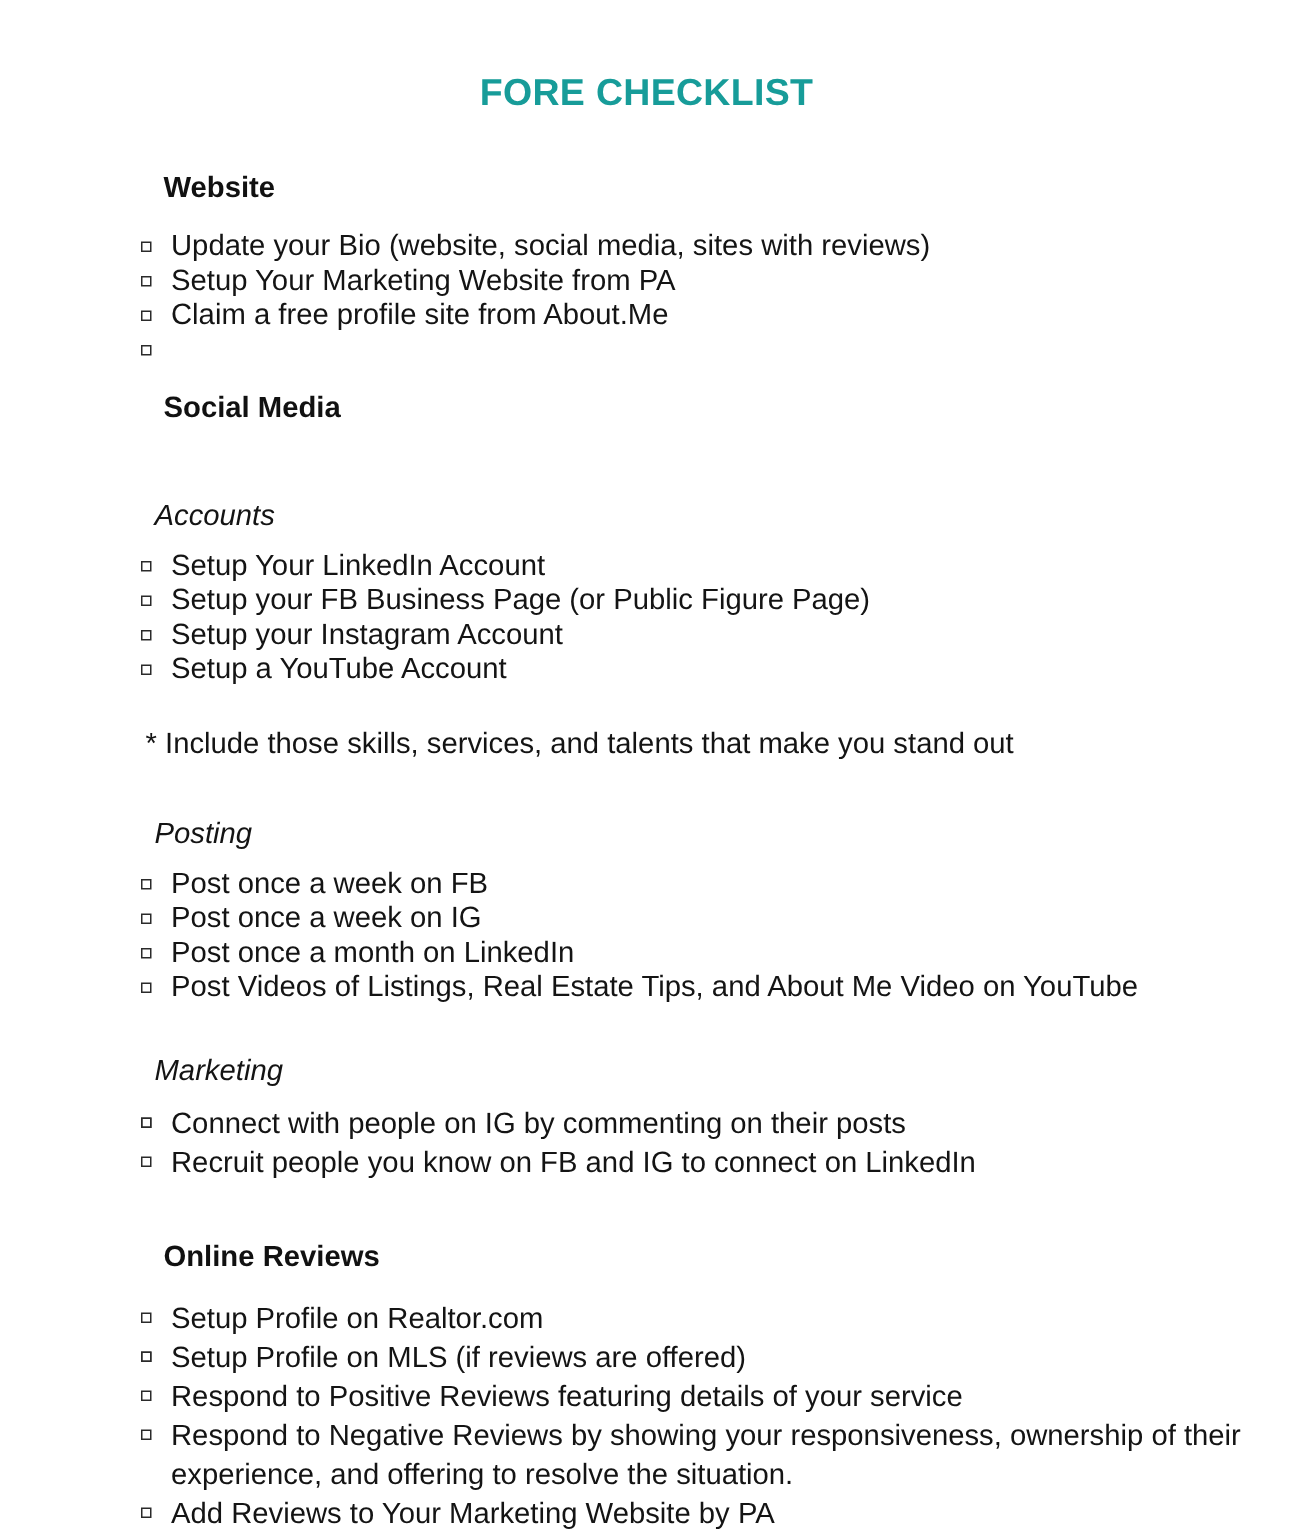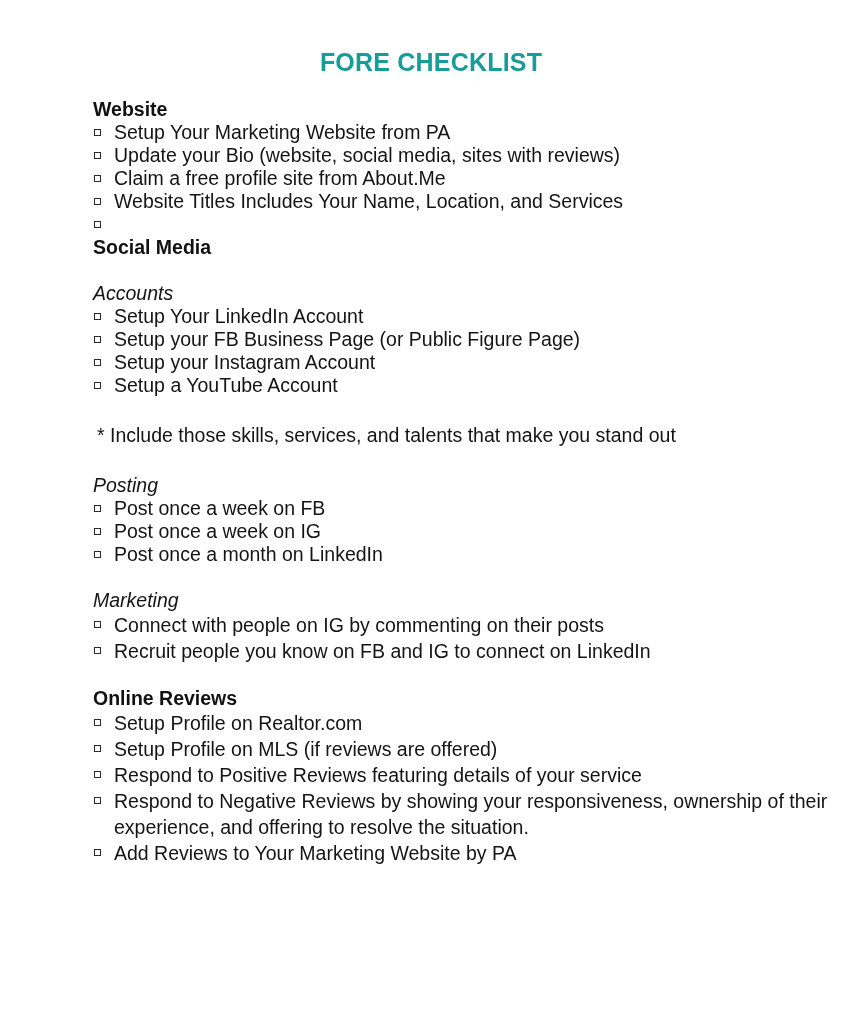--- a/index.html
+++ b/index.html
@@ -43,31 +43,31 @@
 
   .section {
     margin: 0;
   }
 
   .section-heading {
     font-size: 19.5px;
     font-weight: bold;
     line-height: 24px;
     color: #111111;
-    margin: 0;
+    margin: 16px;
     padding: 0;
   }
 
   .sub-heading {
     font-size: 19.5px;
     font-style: italic;
     font-weight: normal;
     line-height: 24px;
     color: #141414;
-    margin: 0;
+    margin: 10px;
     padding: 0;
   }
 
   .note-line {
     font-size: 19.5px;
     line-height: 24px;
     color: #141414;
     margin: 4px;
     padding: 0;
   }
@@ -115,33 +115,29 @@
 
   <h1 class="doc-title">FORE CHECKLIST</h1>
 
   <div class="content">
 
     <div class="section">
       <div class="section-heading">Website</div>
       <ul class="check-list">
         <li>
           <span class="cbox"></span>
+          <span>Update your Bio (website, social media, sites with reviews)</span>
+        </li>
+        <li>
+          <span class="cbox"></span>
           <span>Setup Your Marketing Website from PA</span>
         </li>
         <li>
           <span class="cbox"></span>
-          <span>Update your Bio (website, social media, sites with reviews)</span>
-        </li>
-        <li>
-          <span class="cbox"></span>
           <span>Claim a free profile site from About.Me</span>
-        </li>
-        <li>
-          <span class="cbox"></span>
-          <span>Website Titles Includes Your Name, Location, and Services</span>
         </li>
         <li>
           <span class="cbox"></span>
         </li>
       </ul>
     </div>
 
     <div class="spacer-md"></div>
 
     <div class="section">
@@ -186,20 +182,24 @@
           <span>Post once a week on FB</span>
         </li>
         <li>
           <span class="cbox"></span>
           <span>Post once a week on IG</span>
         </li>
         <li>
           <span class="cbox"></span>
           <span>Post once a month on LinkedIn</span>
         </li>
+        <li>
+          <span class="cbox"></span>
+          <span>Post Videos of Listings, Real Estate Tips, and About Me Video on YouTube</span>
+        </li>
       </ul>
     </div>
 
     <div class="spacer-md"></div>
 
     <div class="section">
       <div class="sub-heading">Marketing</div>
       <ul class="check-list loose">
         <li>
           <span class="cbox"></span>

